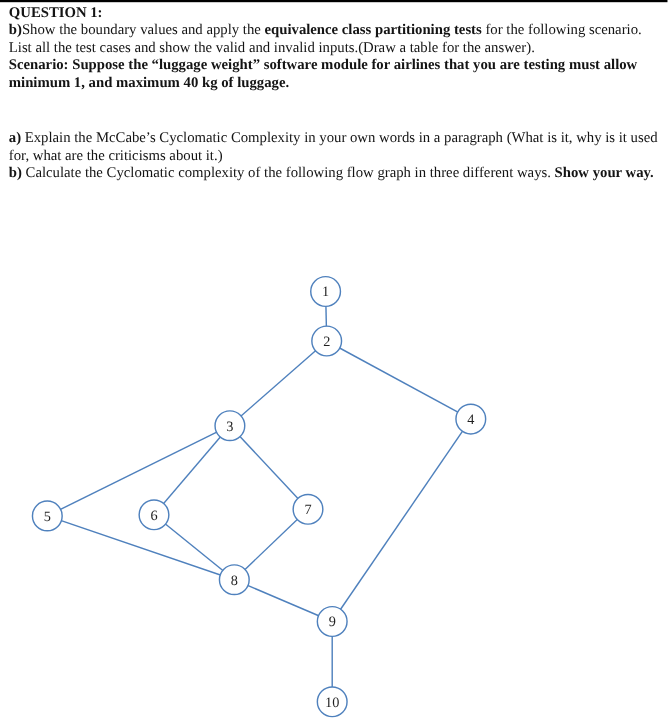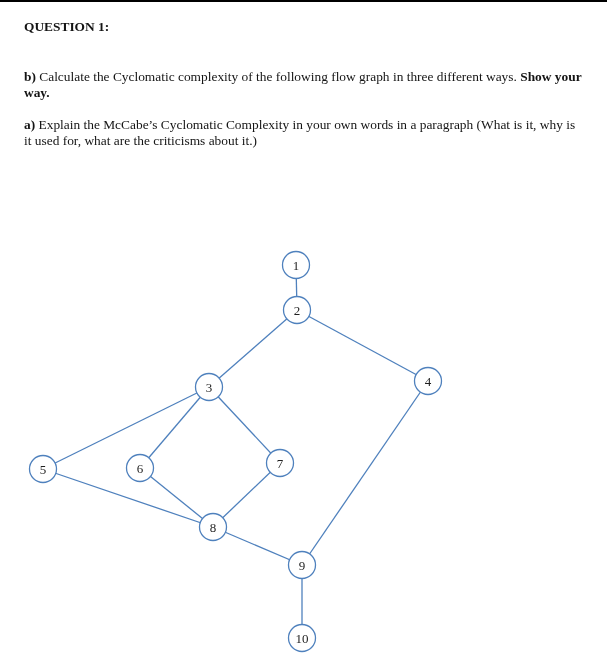--- a/index.html
+++ b/index.html
@@ -25,21 +25,21 @@
   }
   .text-block {
     position: absolute;
     top: 3px;
     left: 8px;
     width: 592px;
     font-size: 13.4px;
     line-height: 16px;
   }
   .q-block p {
-    margin: 16px;
+    margin: 0;
     padding: 0;
   }
   .q-heading {
     font-weight: bold;
   }
   .b {
     font-weight: bold;
   }
   .question-2 {
     margin-top: 34px;
@@ -59,25 +59,27 @@
 </style>
 </head>
 <body>
 
 <div class="top-rule"></div>
 
 <div class="text-block">
 
   <div class="q-block question-1">
     <p class="q-heading">QUESTION 1:</p>
+    <p><span class="b">b)</span><span>Show the boundary values and apply the </span><span class="b">equivalence class partitioning tests</span><span> for the following scenario. List all the test cases and show the valid and invalid inputs.(Draw a table for the answer).</span></p>
+    <p class="b">Scenario: Suppose the “luggage weight” software module for airlines that you are testing must allow minimum 1, and maximum 40 kg of luggage.</p>
   </div>
 
   <div class="q-block question-2">
+    <p><span class="b">a)</span><span> Explain the McCabe’s Cyclomatic Complexity in your own words in a paragraph (What is it, why is it used for, what are the criticisms about it.)</span></p>
     <p><span class="b">b)</span><span> Calculate the Cyclomatic complexity of the following flow graph in three different ways. </span><span class="b">Show your way.</span></p>
-    <p><span class="b">a)</span><span> Explain the McCabe’s Cyclomatic Complexity in your own words in a paragraph (What is it, why is it used for, what are the criticisms about it.)</span></p>
   </div>
 
 </div>
 
 <svg class="graph-layer" viewBox="0 0 607 659" width="607" height="659" xmlns="http://www.w3.org/2000/svg">
     <line x1="296" y1="265" x2="297" y2="310" stroke="#4f81bd" stroke-width="1.3"></line>
     <line x1="297" y1="310" x2="209" y2="387" stroke="#4f81bd" stroke-width="1.3"></line>
     <line x1="297" y1="310" x2="428" y2="381" stroke="#4f81bd" stroke-width="1.3"></line>
     <line x1="209" y1="387" x2="43" y2="469" stroke="#4f81bd" stroke-width="1.3"></line>
     <line x1="209" y1="387" x2="140" y2="468" stroke="#4f81bd" stroke-width="1.3"></line>

